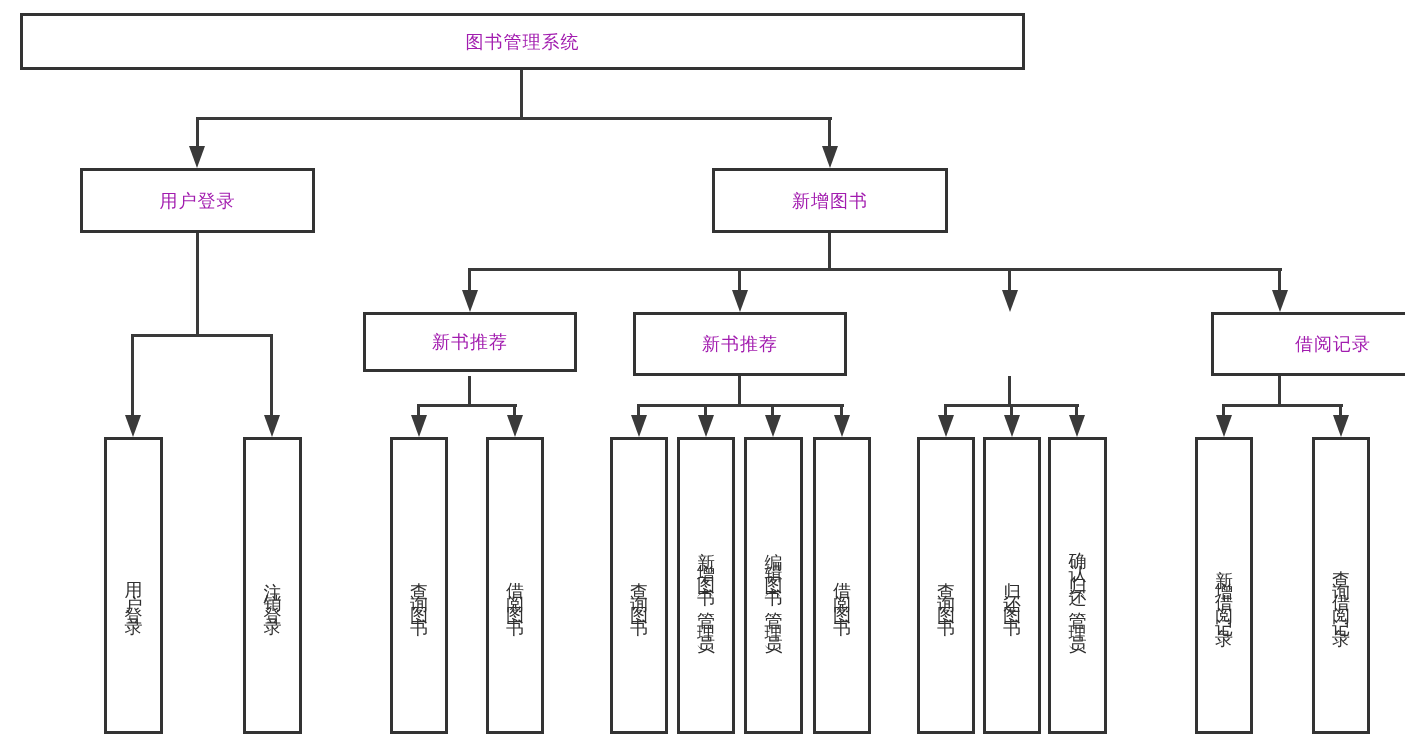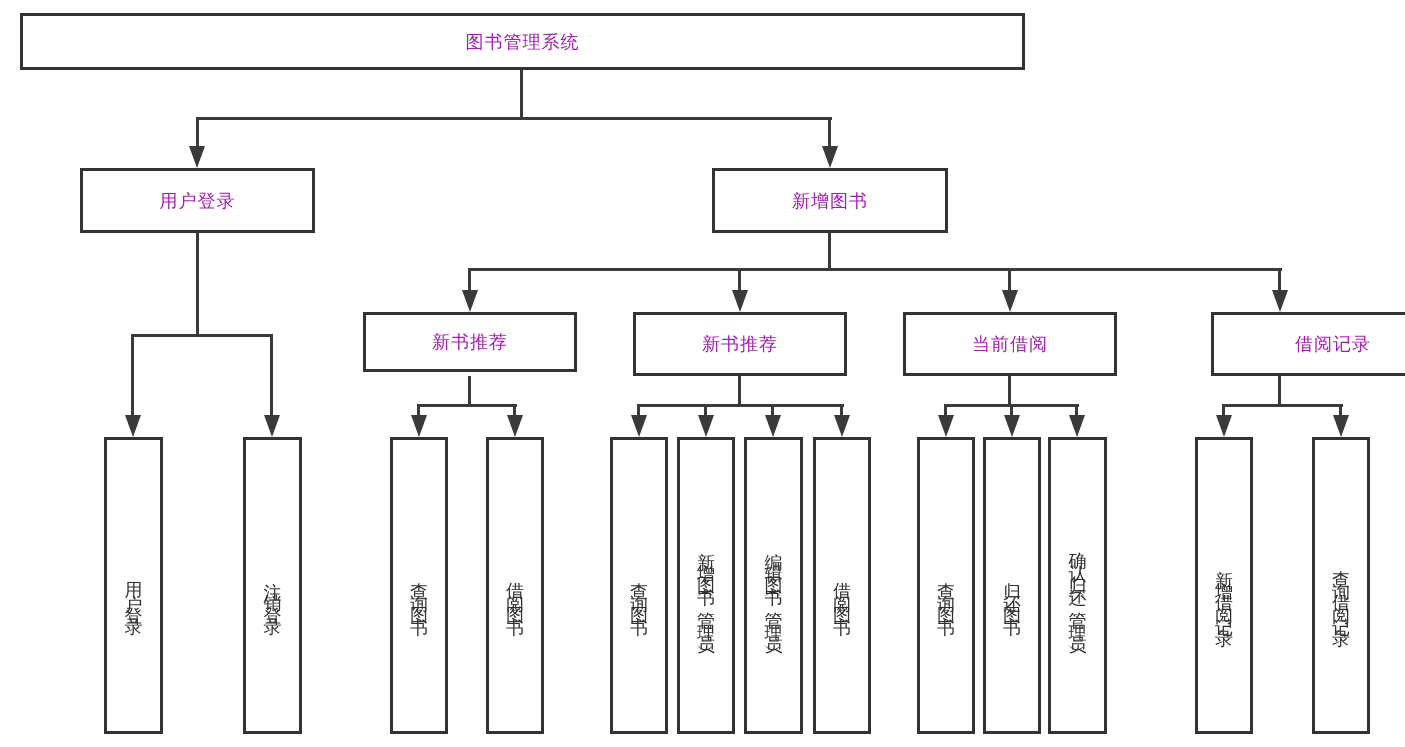--- a/index.html
+++ b/index.html
@@ -94,23 +94,20 @@
   <div class="arrow" style="left:1002px;top:290px;"></div>
   <div class="vline" style="left:1278px;top:268px;height:25px;"></div>
   <div class="arrow" style="left:1272px;top:290px;"></div>
 
   <div class="node" style="left:363px;top:312px;width:214px;height:60px;">
     <span>新书推荐</span>
   </div>
   <div class="node" style="left:633px;top:312px;width:214px;height:64px;">
     <span>新书推荐</span>
   </div>
-  <div class="node" style="left:903px;top:312px;width:214px;height:64px;">
-    <span>当前借阅</span>
-  </div>
   <div class="node" style="left:1173px;top:312px;width:244px;height:64px;margin-left:38px;">
     <span>借阅记录</span>
   </div>
 
   <div class="vline" style="left:468px;top:376px;height:31px;"></div>
   <div class="hline" style="left:417px;top:404px;width:100px;"></div>
   <div class="vline" style="left:417px;top:404px;height:13px;"></div>
   <div class="arrow" style="left:411px;top:415px;"></div>
   <div class="vline" style="left:513px;top:404px;height:13px;"></div>
   <div class="arrow" style="left:507px;top:415px;"></div>

